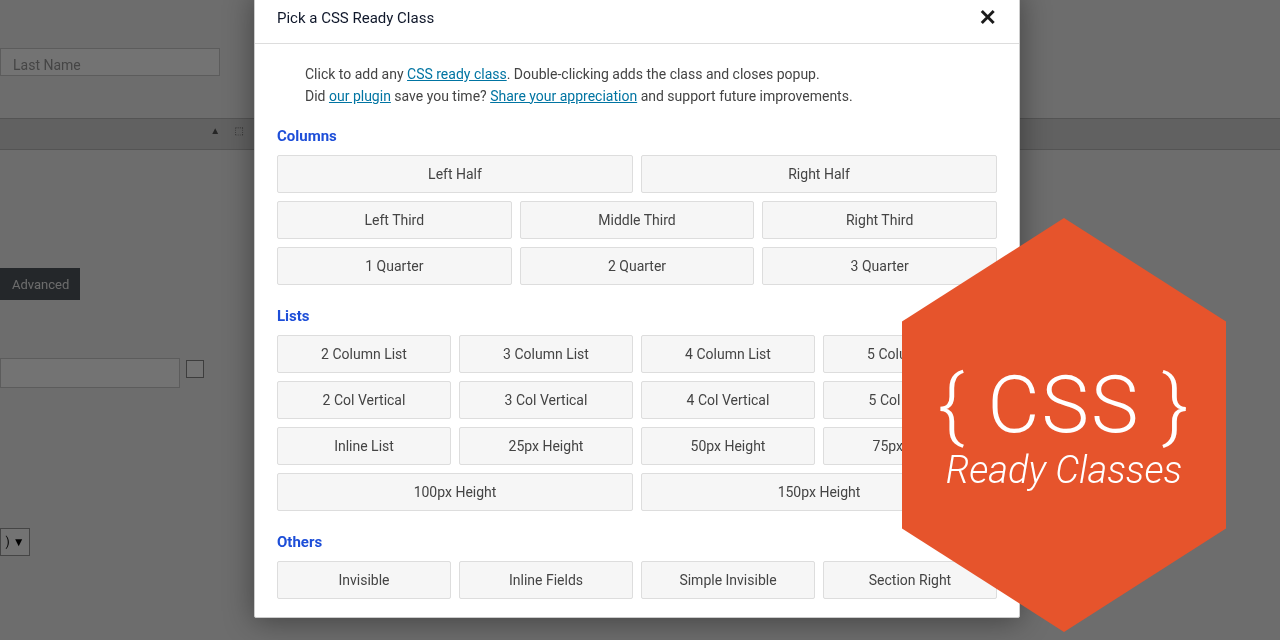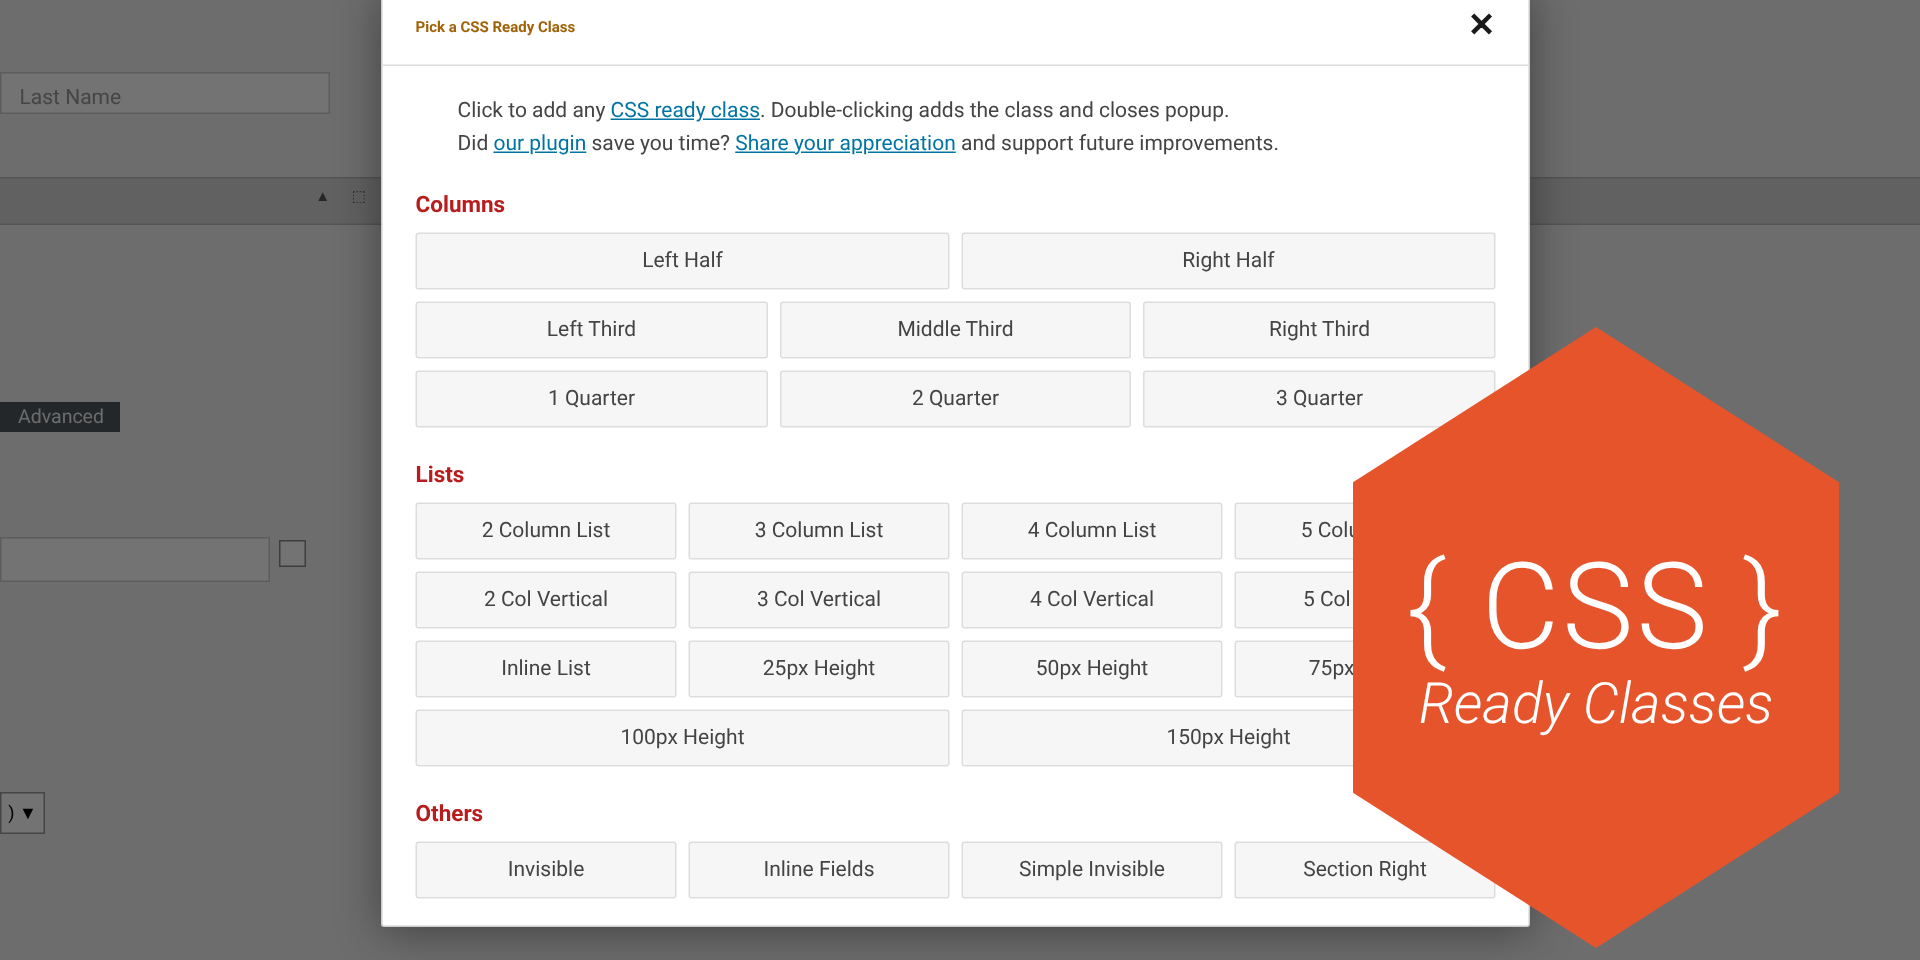--- a/index.html
+++ b/index.html
@@ -52,21 +52,21 @@
       top: 6px;
       font-size: 10px;
       color: #555;
       letter-spacing: 6px;
     }
     .bg-adv {
       position: absolute;
       top: 268px;
       left: 0;
       width: 80px;
-      height: 20px;
+      height: 32px;
       background: #50575e;
       color: #eee;
       font-size: 13px;
       display: flex;
       align-items: center;
       padding-left: 12px;
     }
     .bg-field2 {
       position: absolute;
       top: 358px;
@@ -100,23 +100,23 @@
       box-shadow: 0 3px 30px rgba(0,0,0,0.4);
     }
     .modal-header {
       display: flex;
       justify-content: space-between;
       align-items: center;
       padding: 14px 22px;
       border-bottom: 1px solid #ddd;
     }
     .modal-header h2 {
-      font-size: 10px;
-      font-weight: 700;
-      color: #a16207;
+      font-size: 15px;
+      font-weight: 400;
+      color: #0f172a;
     }
     .close-btn {
       font-size: 22px;
       font-weight: bold;
       color: #1a1a1a;
       cursor: pointer;
       line-height: 1;
     }
     .modal-body {
       padding: 20px 22px 10px;
@@ -128,21 +128,21 @@
       margin-bottom: 20px;
       margin-left: 28px;
     }
     .intro a {
       color: #0074a2;
       text-decoration: underline;
     }
     .section-title {
       font-size: 15px;
       font-weight: 700;
-      color: #b91c1c;
+      color: #1d4ed8;
       margin-bottom: 10px;
     }
     .row {
       display: flex;
       gap: 8px;
       margin-bottom: 8px;
     }
     .pill {
       flex: 1;
       background: #f6f6f6;

